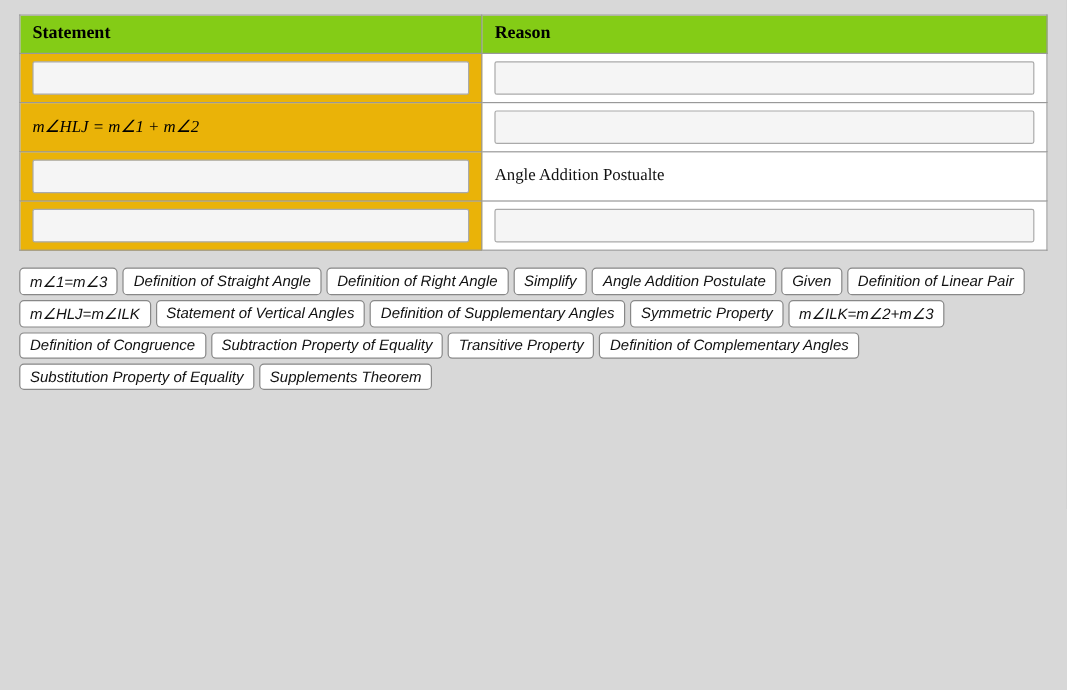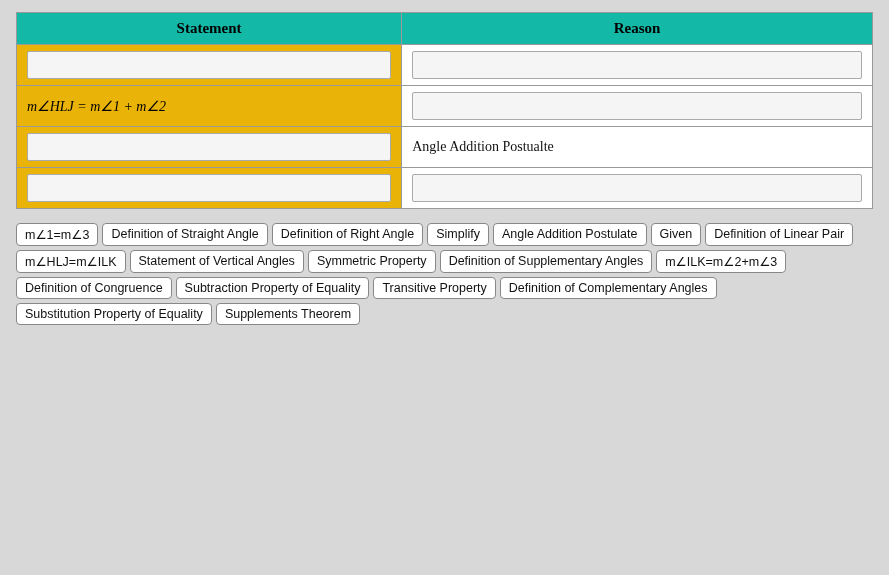--- a/index.html
+++ b/index.html
@@ -29,24 +29,24 @@
 
     .proof-table {
       width: 100%;
       border-collapse: collapse;
       background: white;
       margin-bottom: 14px;
       border: 1.5px solid #999;
     }
 
     .proof-table th {
-      background: #14b8a6;
+      background: #84cc16;
       font-weight: bold;
       font-size: 15px;
-      text-align: center;
+      text-align: left;
       padding: 7px 10px;
       border: 1.5px solid #999;
     }
 
     .proof-table td {
       border: 1.5px solid #999;
       padding: 6px 10px;
       font-size: 14px;
       height: 38px;
       vertical-align: middle;
@@ -76,20 +76,21 @@
       color: #111;
     }
 
     
     .chips-area {
       width: 100%;
       display: flex;
       flex-wrap: wrap;
       gap: 4px 4px;
       margin-top: 4px;
+      font-style: italic;
     }
 
     .chip {
       display: inline-block;
       background: white;
       border: 1.5px solid #888;
       border-radius: 4px;
       padding: 3px 8px;
       font-size: 12.5px;
       cursor: pointer;
@@ -153,22 +154,22 @@
   <div class="chips-area" id="chips-container">
   <div class="chip">m∠1=m∠3</div>
       <div class="chip">Definition of Straight Angle</div>
       <div class="chip">Definition of Right Angle</div>
       <div class="chip">Simplify</div>
       <div class="chip">Angle Addition Postulate</div>
       <div class="chip">Given</div>
       <div class="chip">Definition of Linear Pair</div>
       <div class="chip">m∠HLJ=m∠ILK</div>
       <div class="chip">Statement of Vertical Angles</div>
+      <div class="chip">Definition of Supplementary Angles</div>
       <div class="chip">Symmetric Property</div>
-      <div class="chip">Definition of Supplementary Angles</div>
       <div class="chip">m∠ILK=m∠2+m∠3</div>
       <div class="chip">Definition of Congruence</div>
       <div class="chip">Subtraction Property of Equality</div>
       <div class="chip">Transitive Property</div>
       <div class="chip">Definition of Complementary Angles</div>
       <div class="chip">Substitution Property of Equality</div>
       <div class="chip">Supplements Theorem</div>
     </div>
 
 </div>

